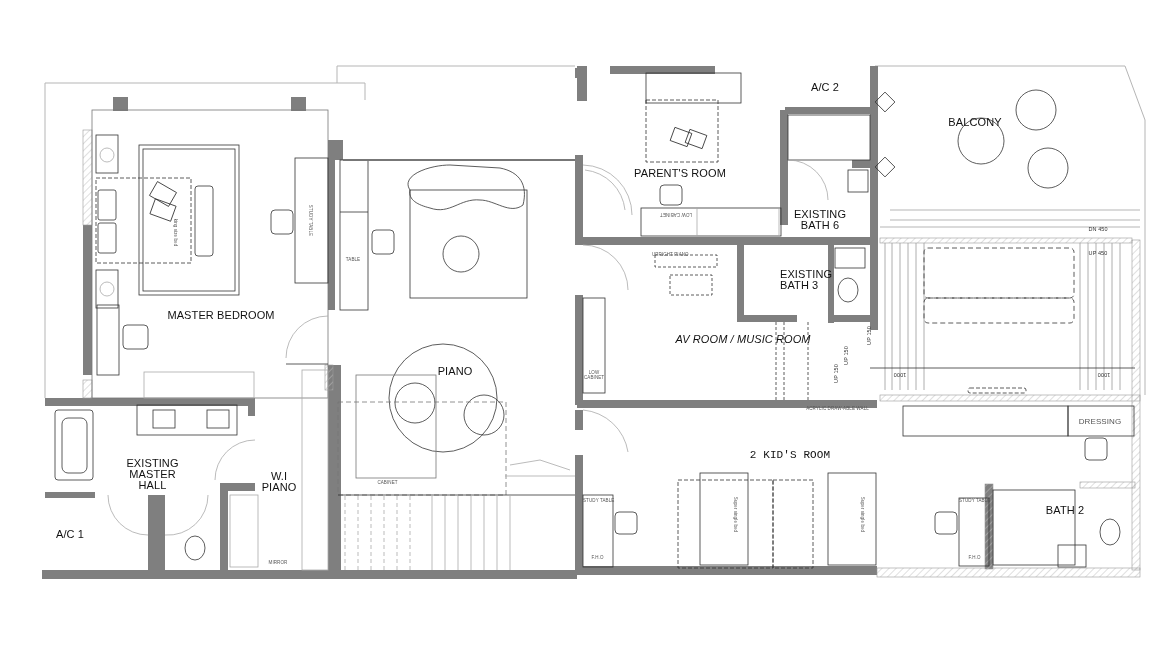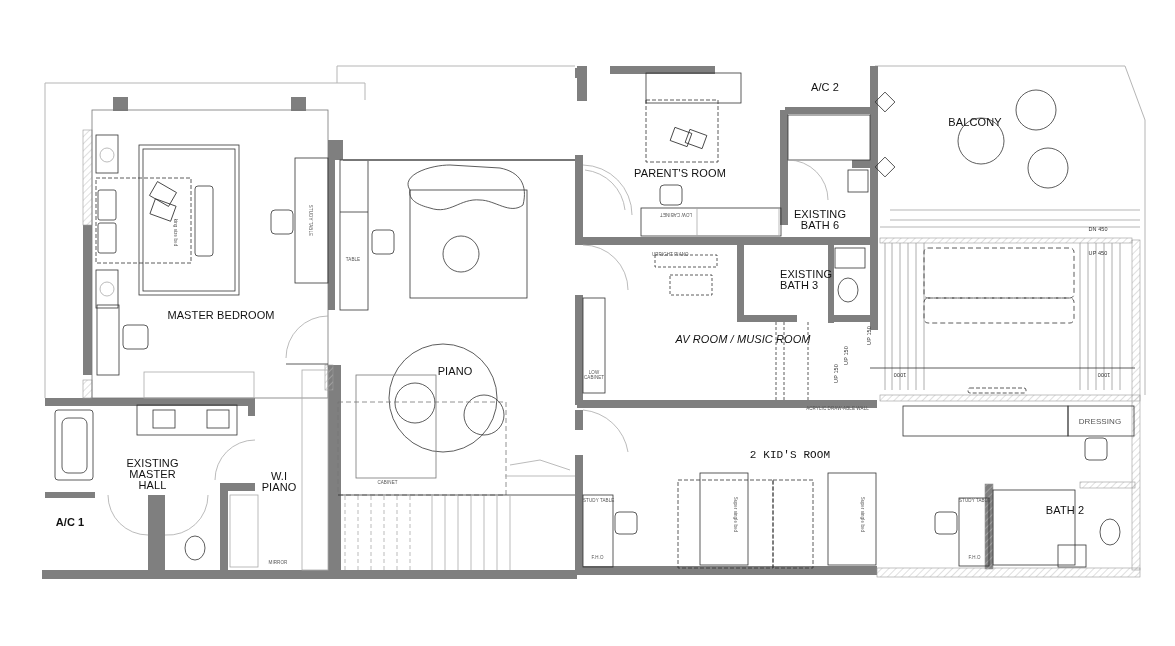--- a/index.html
+++ b/index.html
@@ -224,21 +224,21 @@
 <div class="lbl" style="left:1040px;top:505px;width:50px;">BATH 2</div>
 <div class="lbl" style="left:115px;top:458px;width:75px;">
   <div>EXISTING</div>
   <div>MASTER</div>
   <div>HALL</div>
 </div>
 <div class="lbl" style="left:250px;top:471px;width:58px;">
   <div>W.I</div>
   <div>PIANO</div>
 </div>
-<div class="lbl" style="left:50px;top:517px;width:40px;font-weight:bold;">A/C 1</div>
+<div class="lbl" style="left:50px;top:529px;width:40px;">A/C 1</div>
 
 <div class="lbl sm rot90" style="left:150px;top:230px;width:50px;">king size bed</div>
 <div class="lbl sm rot90" style="left:285px;top:218px;width:50px;">STUDY TABLE</div>
 <div class="lbl sm" style="left:338px;top:257px;width:30px;">TABLE</div>
 <div class="lbl sm rot180" style="left:655px;top:212px;width:42px;">LOW CABINET</div>
 <div class="lbl sm" style="left:652px;top:252px;width:45px;text-align:left;">UPRIGHT PIANO</div>
 <div class="lbl sm multi" style="left:584px;top:370px;width:20px;">LOW CABINET</div>
 <div class="lbl sm" style="left:795px;top:406px;width:85px;">ACRYLIC DRAW-ABLE WALL</div>
 <div class="lbl sm" style="left:370px;top:480px;width:35px;">CABINET</div>
 <div class="lbl sm" style="left:263px;top:560px;width:30px;">MIRROR</div>

